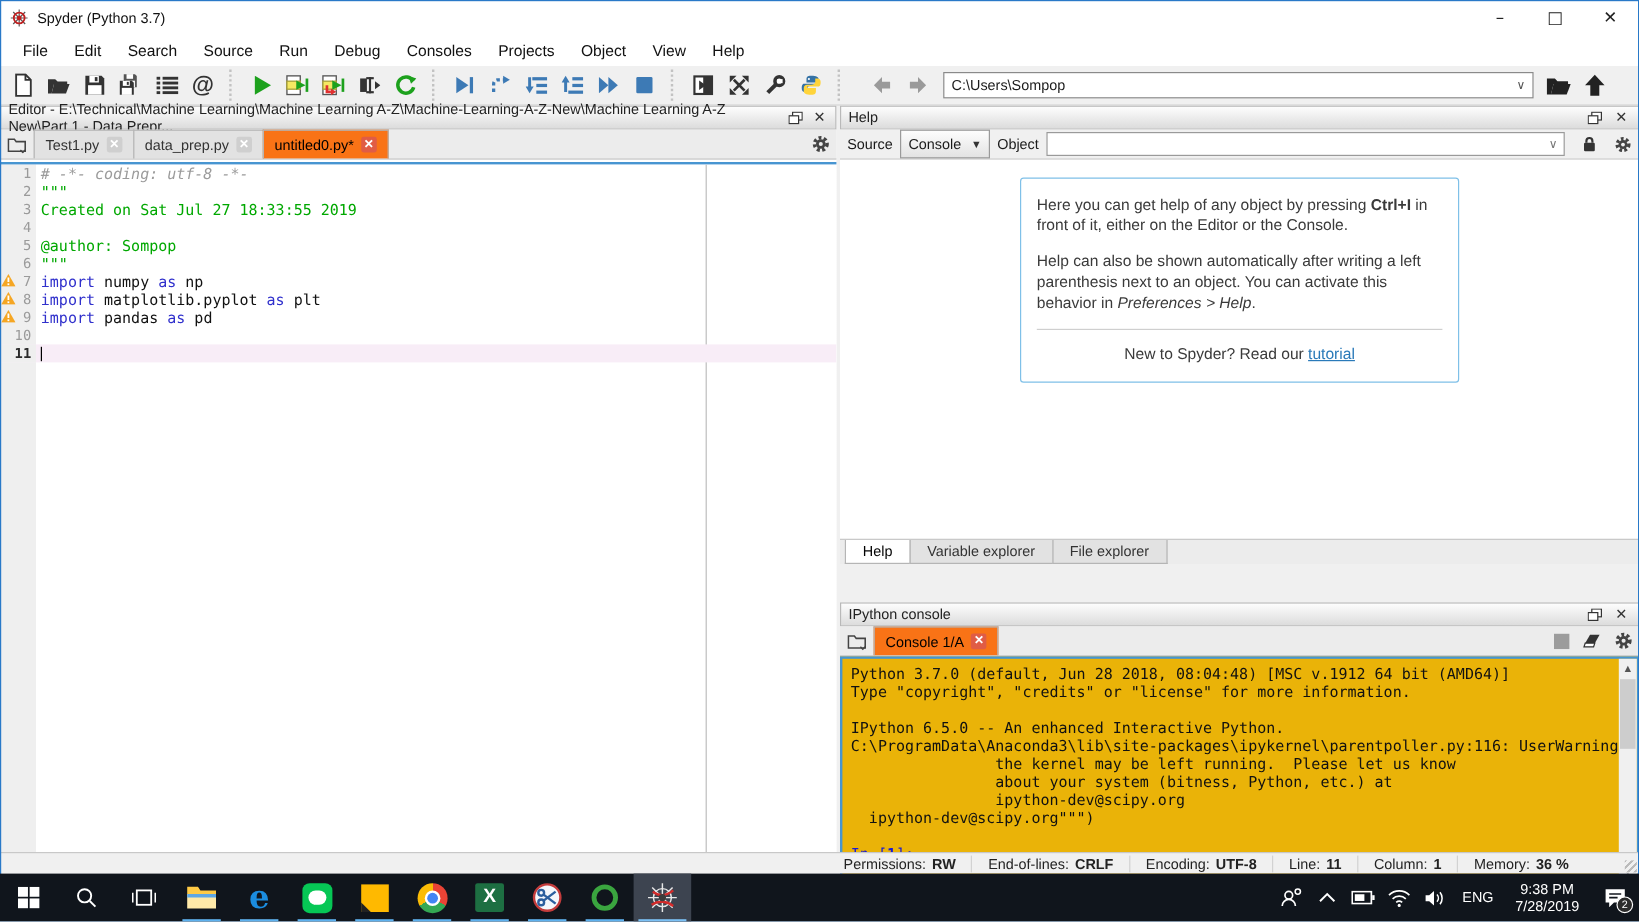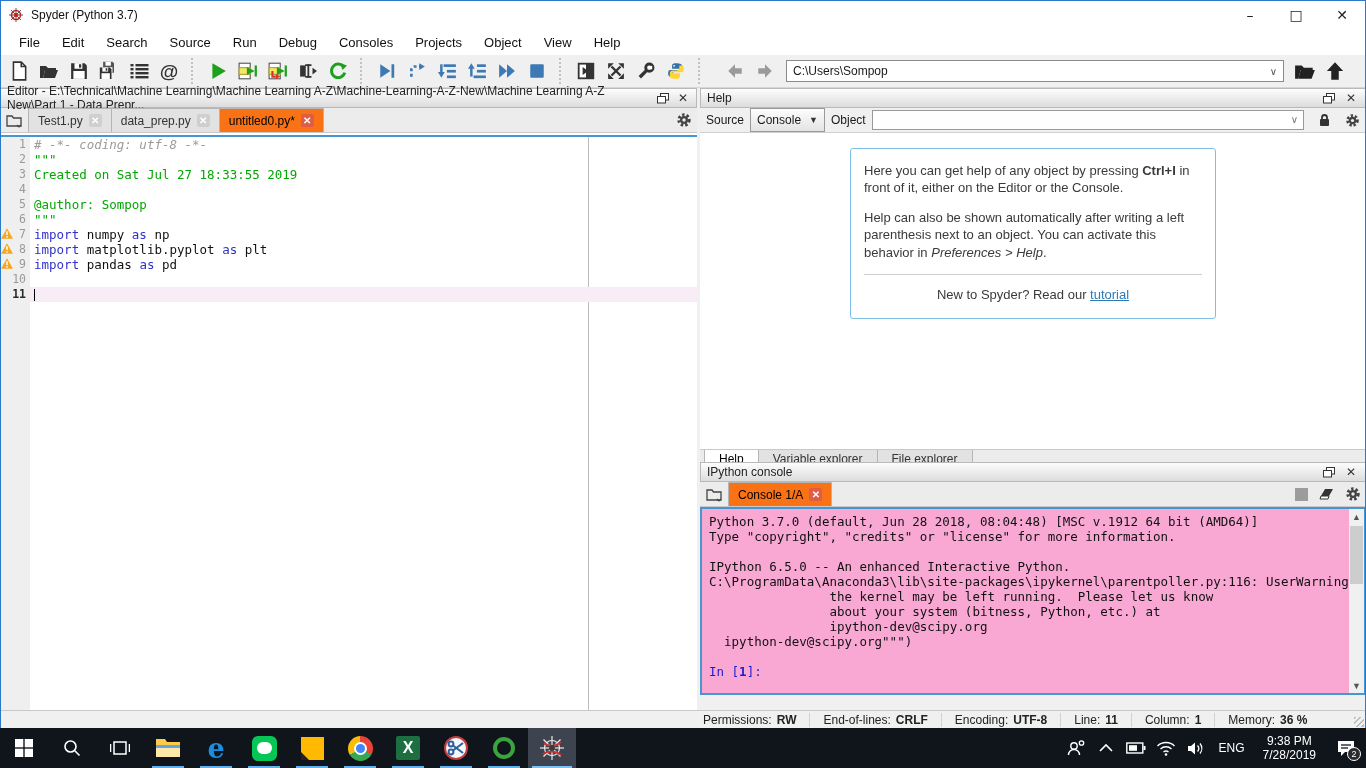--- a/index.html
+++ b/index.html
@@ -24,21 +24,21 @@
     display:flex; align-items:center; padding-left:8px; }
   .menu-item { padding:4px 11px; font-size:13px; color:#111; }
 
   
   .toolbar { position:absolute; left:0; top:55px; width:1366px; height:33px; background:#f0f0f0;
     border-bottom:1px solid #d6d6d6; display:flex; align-items:center; }
   .tb-group { display:flex; align-items:center; height:33px; padding:0 4px; }
   .tb-sep { width:5px; height:26px; border-left:2px dotted #c2c2c2; margin:0 3px; }
   .tb-btn { width:30px; height:28px; display:flex; align-items:center; justify-content:center; }
   .tb-btn svg { display:block; }
-  .tb-right { display:flex; align-items:center; margin-left:14px; flex:1; padding-right:16px; }
+  .tb-right { display:flex; align-items:center; margin-left:14px; flex:1; padding-right:22px; }
   .path-combo { flex:1; max-width:560px; height:22px; background:#fff; border:1px solid #8a8a8a;
     display:flex; align-items:center; padding:0 6px; font-size:12px; margin:0 6px; position:relative; }
   .path-combo .chev { position:absolute; right:6px; color:#555; font-size:10px; }
 
   
   .pane-title { height:20px; background:linear-gradient(#fdfdfd,#dcdcdc); border:1px solid #b9b9b9;
     display:flex; align-items:center; padding:0 6px; font-size:12px; color:#222; }
   .pane-title .spacer { flex:1; }
   .pt-icon { width:16px; height:14px; display:flex; align-items:center; justify-content:center;
     color:#333; font-size:12px; margin-left:6px; }
@@ -89,22 +89,22 @@
   .usage-body p { margin-bottom:13px; }
   .usage-hr { border:none; border-top:1px solid #cfcfcf; margin:2px 0 11px 0; }
   .usage-foot { text-align:center; font-size:13px; color:#3a3a3a; padding-bottom:4px; }
   .lnk { color:#2a7ab9; text-decoration:underline; }
   .help-tabs { position:absolute; left:0; bottom:0; right:0; height:21px; background:#ececec;
     border-top:1px solid #c9c9c9; display:flex; align-items:flex-start; padding-left:4px; }
   .btab { height:20px; padding:2px 14px; font-size:12px; color:#333; background:#e2e2e2;
     border:1px solid #b5b5b5; border-top:none; margin-right:-1px; }
   .btab.active { background:#fff; color:#000; }
 
-  .console-pane { position:absolute; left:700px; top:462px; width:666px; height:233px; background:#fff; }
-  .console-content { position:absolute; left:0; top:45px; right:0; bottom:0; background:#f9a8d4;
+  .console-pane { position:absolute; left:700px; top:502px; width:666px; height:233px; background:#fff; }
+  .console-content { position:absolute; left:0; top:45px; right:0; bottom:0; background:#eab308;
     border:2px solid #4795d1; padding:5px 2px 0 7px;
     font-family:"DejaVu Sans Mono","Liberation Mono",monospace; font-size:12.5px; line-height:15px; color:#111; }
   .console-content .cline { white-space:pre; }
   .prompt-pre, .prompt-post { color:#1a1ad6; }
   .prompt-num { color:#1a1ad6; font-weight:bold; }
   .v-scroll { position:absolute; right:2px; top:47px; width:15px; bottom:2px; background:#f0f0f0; }
   .v-scroll .arr { position:absolute; left:0; width:15px; height:15px; color:#555; font-size:9px;
     display:flex; align-items:center; justify-content:center; }
   .v-scroll .thumb { position:absolute; left:1px; width:13px; top:17px; height:58px; background:#cdcdcd; }
 

